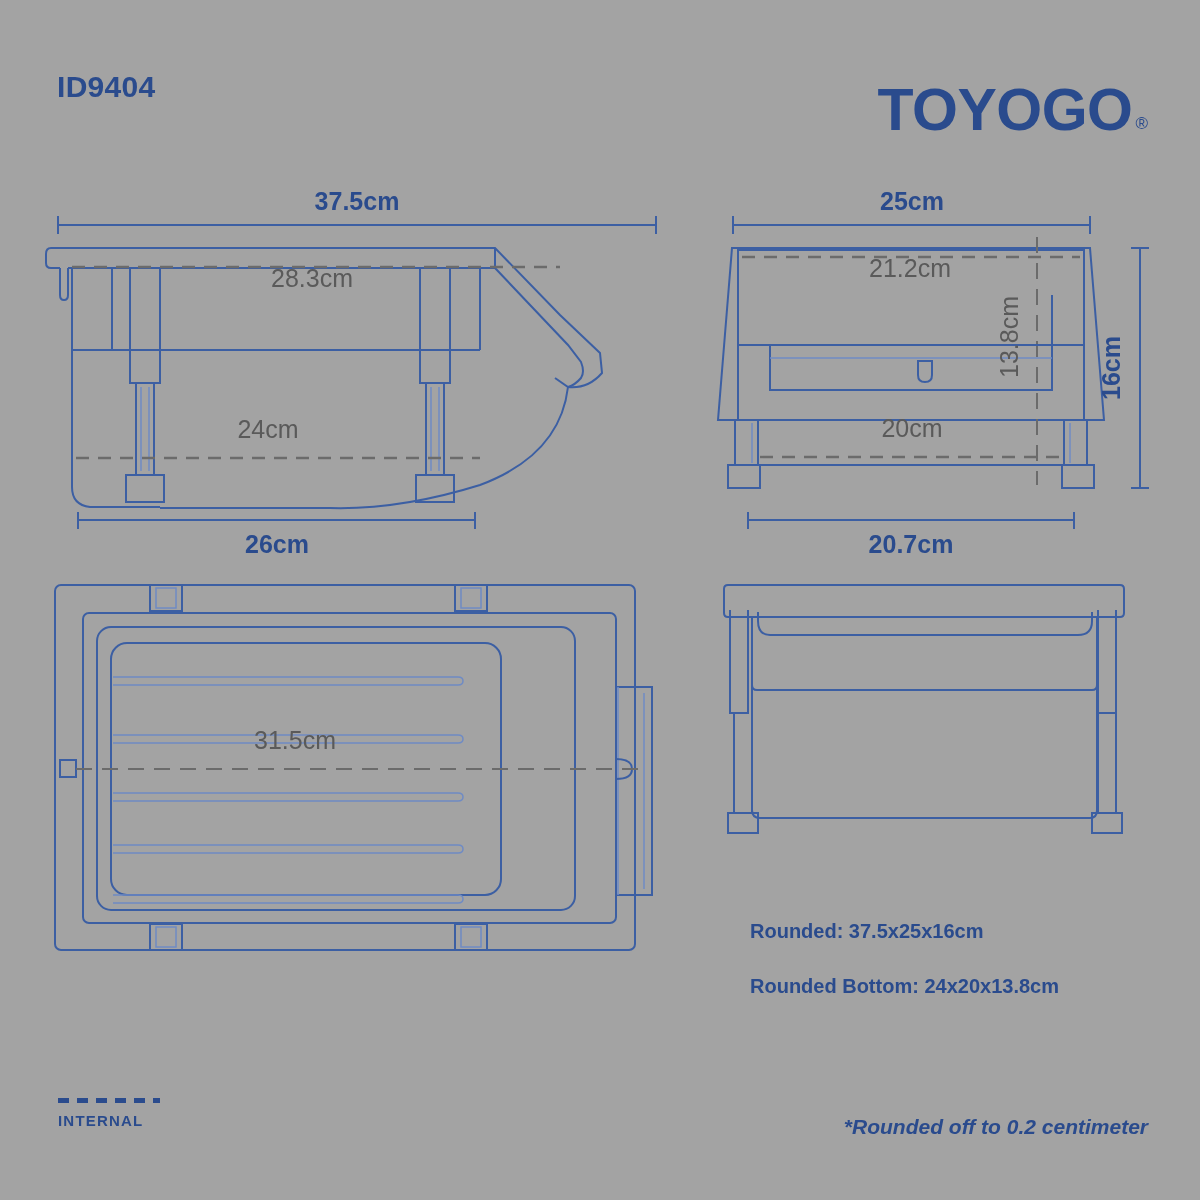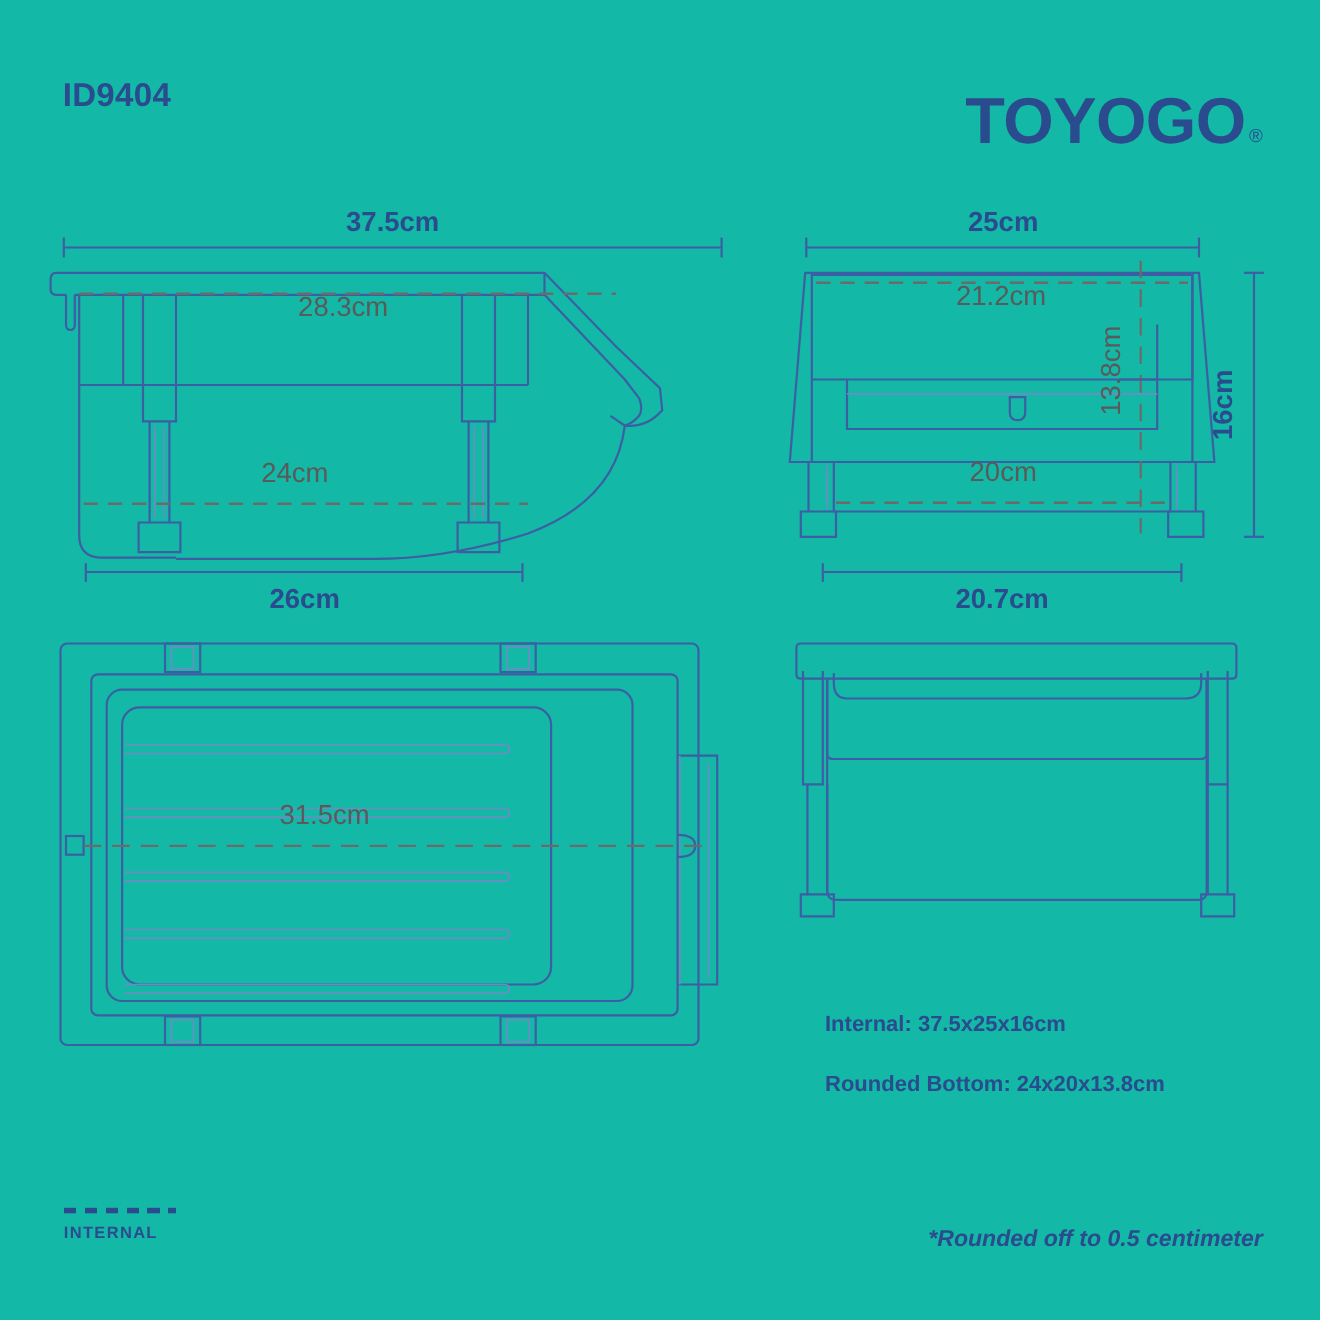--- a/index.html
+++ b/index.html
@@ -5,21 +5,21 @@
   * { box-sizing: border-box; }
   html, body {
     margin: 0; padding: 0;
     background: #ffffff;
     font-family: "Liberation Sans", sans-serif;
   }
   #page {
     position: relative;
     width: 1200px;
     height: 1200px;
-    background: #14b8a6;
+    background: #a3a3a3;
     overflow: hidden;
   }
   
   #header {
     position: absolute;
     top: 0; left: 0;
     width: 1200px;
     height: 150px;
   }
   #product-id {
@@ -338,24 +338,24 @@
 
       <g>
         <path class="ln" d="M398 55 V158 H416 V55"></path>
         <path class="ln" d="M398 158 V258 H416 V158"></path>
         <path class="ln" d="M398 258 H392 V278 H422 V258 H416"></path>
       </g>
     </svg>
   </div>
 
   <div id="spec-block">
-    <div id="spec-external">Internal: 37.5x25x16cm</div>
+    <div id="spec-external">Rounded: 37.5x25x16cm</div>
     <div id="spec-internal-bottom">Rounded Bottom: 24x20x13.8cm</div>
   </div>
 
   <div id="footer-legend">
     <div id="legend-dash-line"></div>
     <div id="legend-label">INTERNAL</div>
   </div>
 
-  <div id="footer-note">*Rounded off to 0.5 centimeter</div>
+  <div id="footer-note">*Rounded off to 0.2 centimeter</div>
 
 </div>
 
 </body></html>

